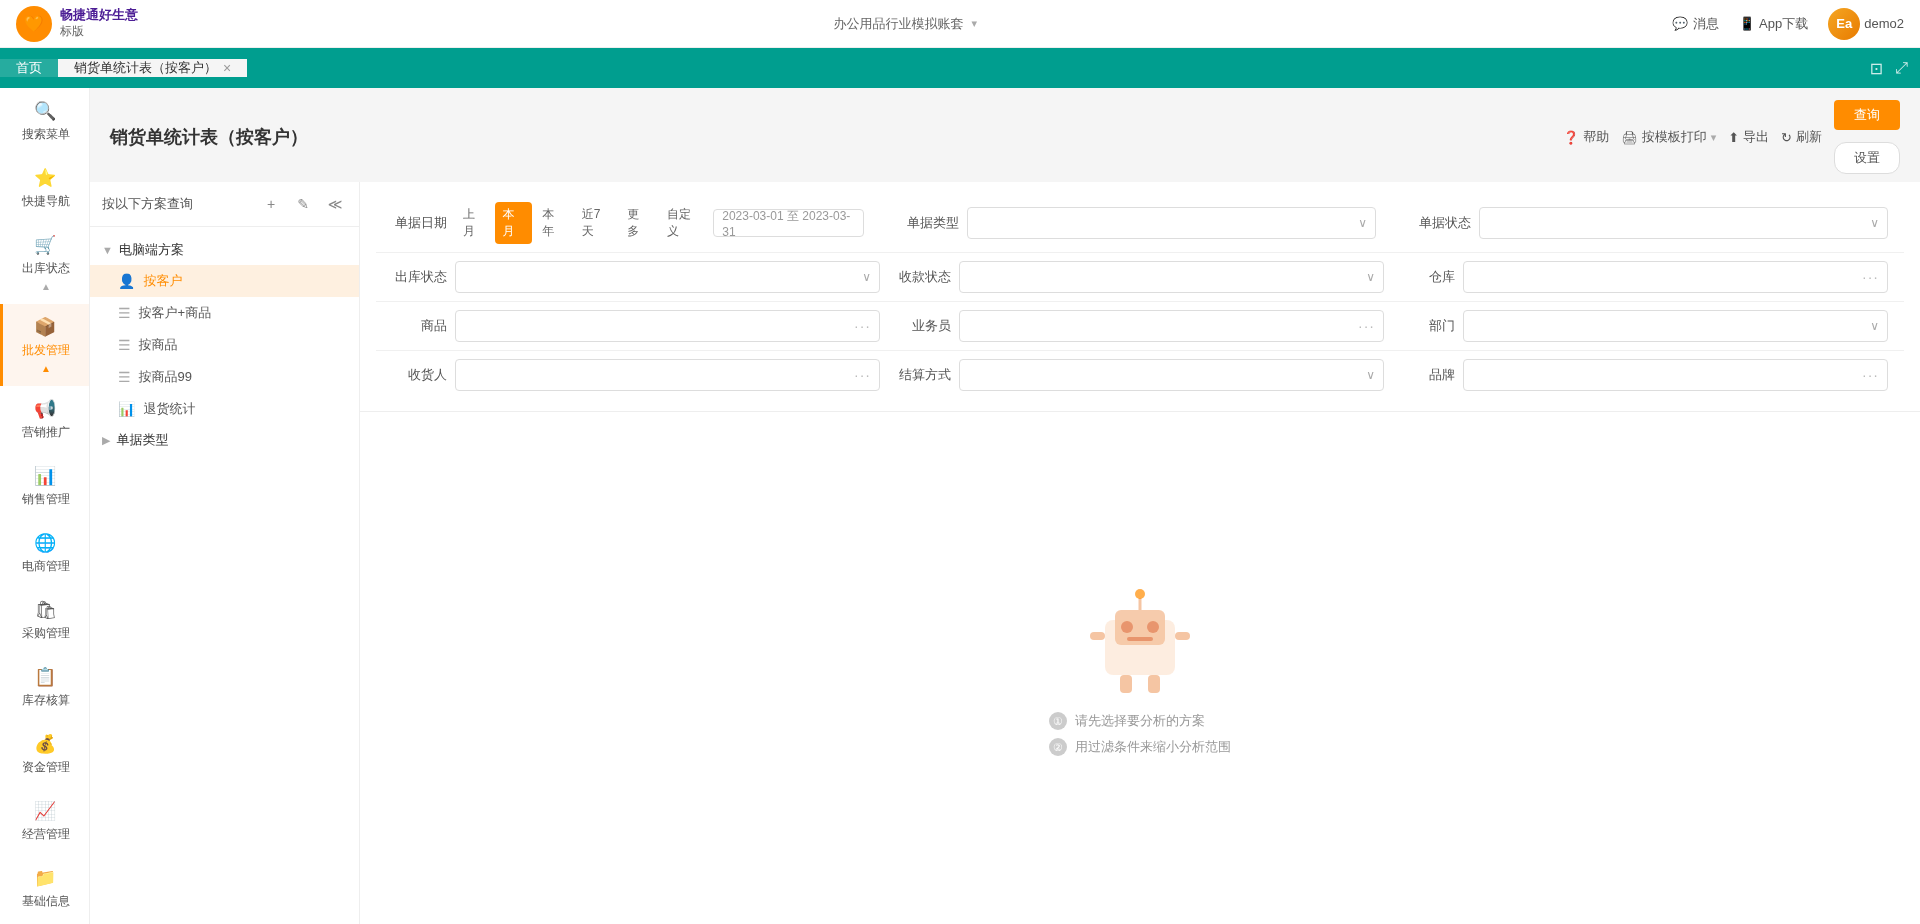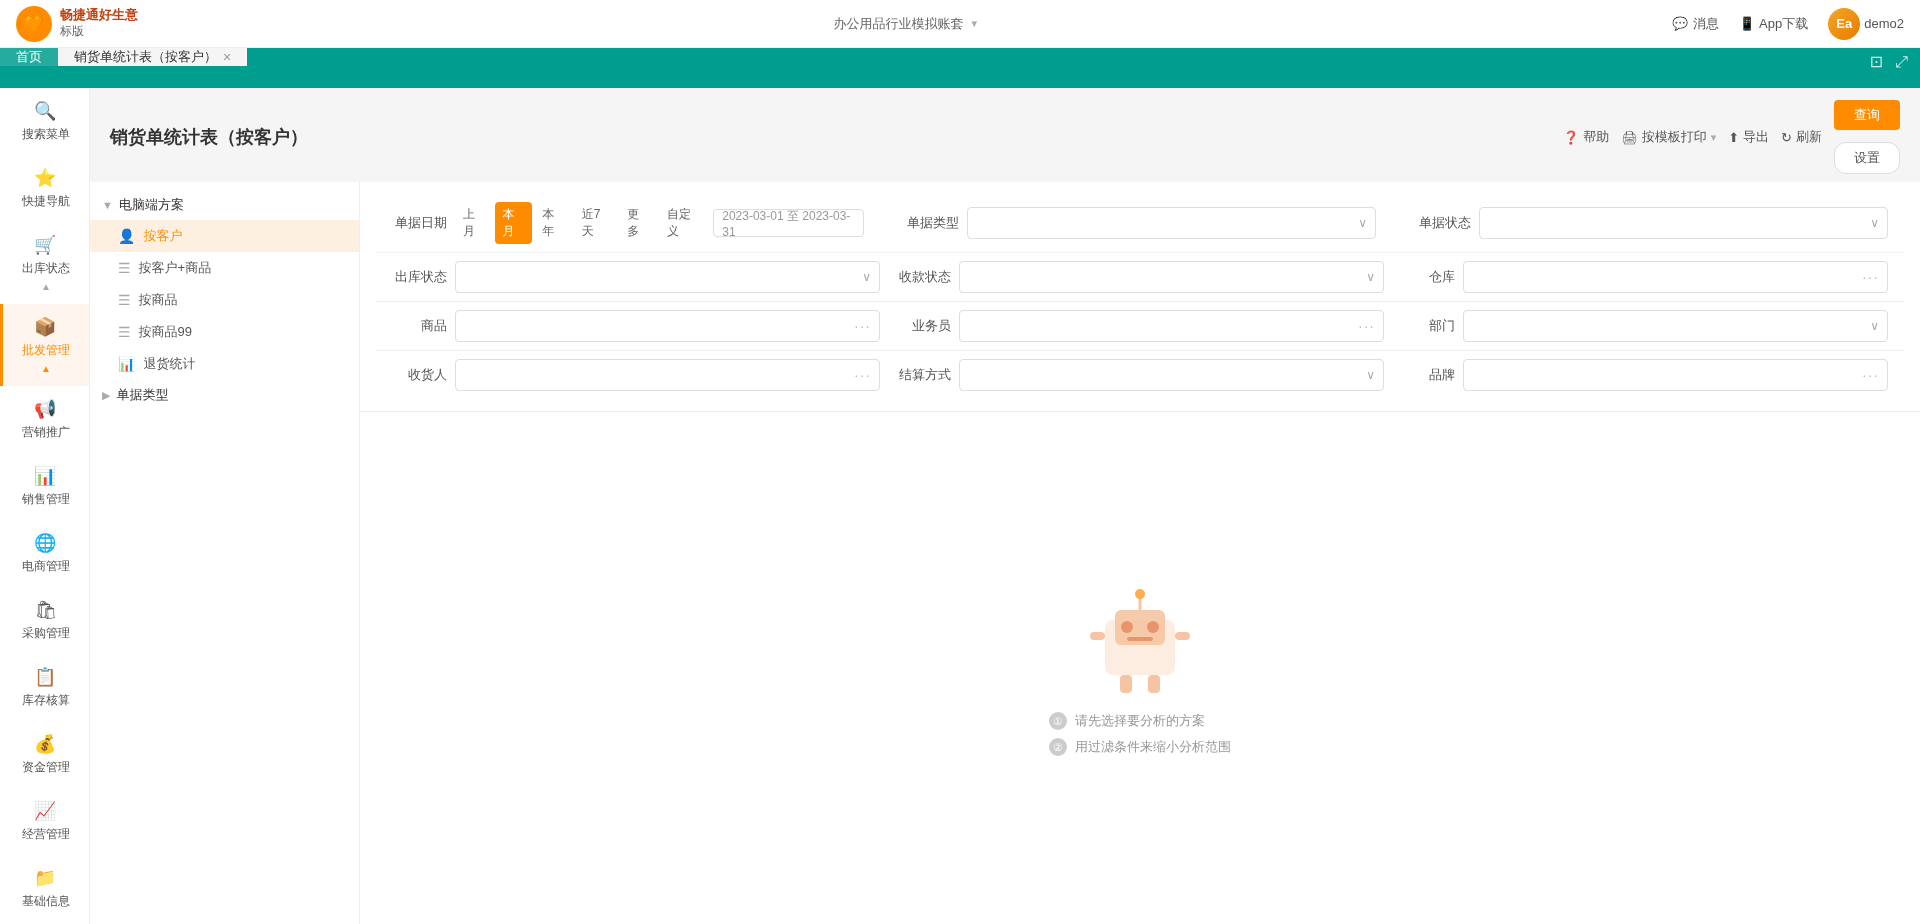--- a/index.html
+++ b/index.html
@@ -30,21 +30,21 @@
       align-items: center;
       justify-content: center;
       color: white;
       font-size: 16px;
     }
     .logo-text {
       font-size: 12px;
       color: #666;
       line-height: 1.3;
     }
-    .logo-text .brand { color: #c2410c; font-weight: bold; font-size: 13px; }
+    .logo-text .brand { color: #4c1d95; font-weight: bold; font-size: 13px; }
     .header-center {
       display: flex;
       align-items: center;
       gap: 8px;
       color: #666;
       font-size: 13px;
     }
     .header-right {
       display: flex;
       align-items: center;
@@ -69,21 +69,21 @@
       color: white;
       font-size: 13px;
       font-weight: bold;
     }
 
     
     .tab-bar {
       height: 40px;
       background: #009e8f;
       display: flex;
-      align-items: flex-start;
+      align-items: center;
       flex-shrink: 0;
     }
     .tab-item {
       display: flex;
       align-items: center;
       padding: 0 16px;
       gap: 6px;
       color: rgba(255,255,255,0.85);
       font-size: 13px;
       cursor: pointer;
@@ -524,20 +524,26 @@
         <div style="display:flex;flex-direction:column;gap:12px;">
           <button class="btn-query">查询</button>
           <button class="btn-set">设置</button>
         </div>
       </div>
     </div>
 
     <div class="inner-layout">
 
       <div class="left-panel">
+        <div class="left-panel-header">
+          <span class="left-panel-title">按以下方案查询</span>
+          <div class="lp-icon-btn">+</div>
+          <div class="lp-icon-btn">✎</div>
+          <div class="lp-icon-btn">≪</div>
+        </div>
         <div class="scheme-section">
 
           <div class="scheme-group">
             <div class="scheme-group-title">
               <span style="color:#aaa;font-size:11px;">▼</span>
               <span>电脑端方案</span>
             </div>
             <div class="scheme-item active">
               <span class="si-icon">👤</span>
               <span>按客户</span>

